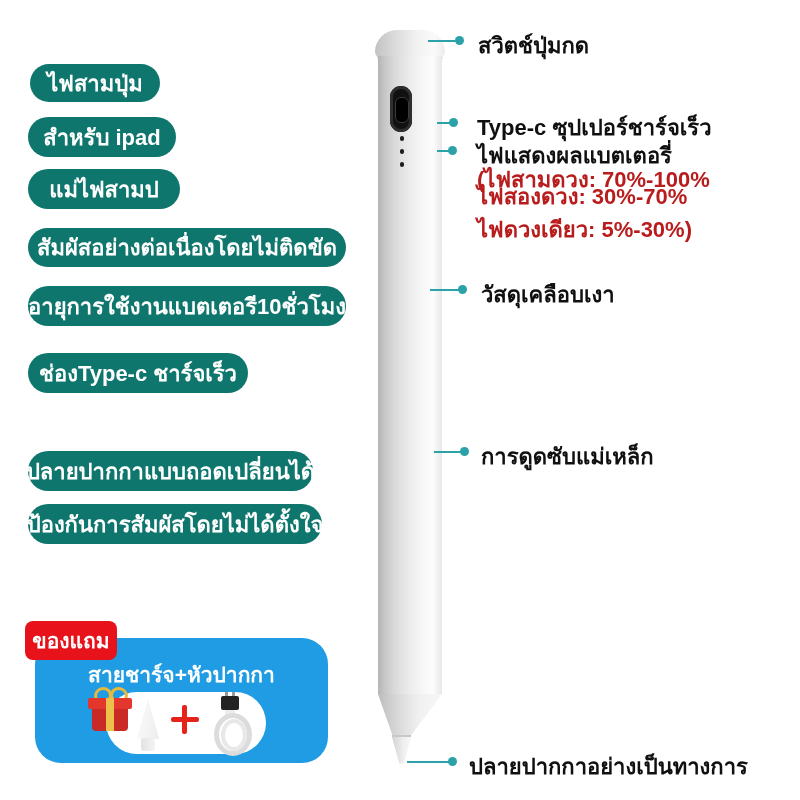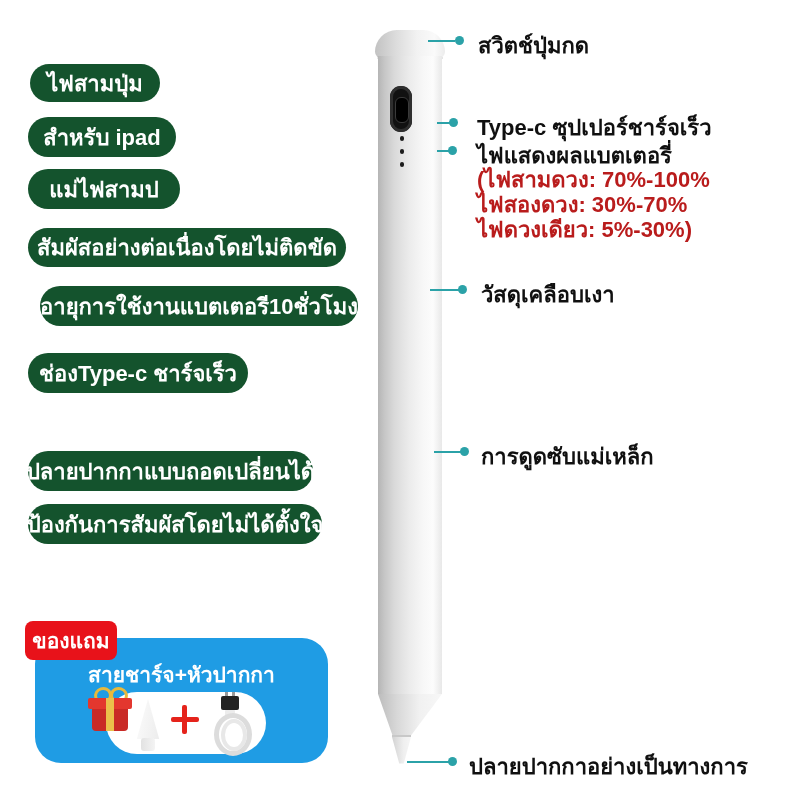--- a/index.html
+++ b/index.html
@@ -1,19 +1,19 @@
 <!DOCTYPE html>
 <html><head>
 <meta charset="utf-8">
 <style>
   html,body{margin:0;padding:0;background:#fff;}
   #canvas{position:relative;width:800px;height:800px;background:#ffffff;overflow:hidden;
           font-family:"Liberation Sans",sans-serif;}
   
-  .pill{position:absolute;background:#14532d;border-radius:20px;color:#fff;
+  .pill{position:absolute;background:#0f766e;border-radius:20px;color:#fff;
         display:flex;align-items:center;justify-content:center;
         font-size:22px;font-weight:700;white-space:nowrap;letter-spacing:0;}
   
   .cline{position:absolute;height:2px;background:#2BA2A8;}
   .cdot{position:absolute;width:9px;height:9px;border-radius:50%;background:#2BA2A8;}
   .clabel{position:absolute;color:#101010;font-size:22px;font-weight:700;white-space:nowrap;}
   .csub{position:absolute;color:#b91c1c;font-size:22px;font-weight:600;white-space:nowrap;line-height:25px;}
   
   .pen-part{position:absolute;}
   .pen-cap{left:375px;top:30px;width:70px;height:28px;border-radius:35px 35px 10px 10px;
@@ -67,21 +67,21 @@
 </style>
 </head>
 <body>
 
 <div id="canvas">
 
   <div class="pill" style="left:30px;top:64px;width:130px;height:38px;">ไฟสามปุ่ม</div>
   <div class="pill" style="left:28px;top:117px;width:148px;height:40px;">สำหรับ ipad</div>
   <div class="pill" style="left:28px;top:169px;width:152px;height:40px;">แม่ไฟสามป</div>
   <div class="pill" style="left:28px;top:228px;width:318px;height:39px;">สัมผัสอย่างต่อเนื่องโดยไม่ติดขัด</div>
-  <div class="pill" style="left:28px;top:286px;width:318px;height:40px;margin-left:12px;">อายุการใช้งานแบตเตอรี10ชั่วโมง</div>
+  <div class="pill" style="left:28px;top:286px;width:318px;height:40px;">อายุการใช้งานแบตเตอรี10ชั่วโมง</div>
   <div class="pill" style="left:28px;top:353px;width:220px;height:40px;">ช่องType-c ชาร์จเร็ว</div>
   <div class="pill" style="left:28px;top:451px;width:285px;height:40px;">ปลายปากกาแบบถอดเปลี่ยนได้</div>
   <div class="pill" style="left:28px;top:504px;width:294px;height:40px;">ป้องกันการสัมผัสโดยไม่ได้ตั้งใจ</div>
 
   <div>
     <div class="pen-part pen-cap"></div>
     <div class="pen-part pen-capseam"></div>
     <div class="pen-part pen-body"></div>
     <div class="pen-part pen-port"></div>
     <div class="pen-part pen-port-slot"></div>
@@ -103,21 +103,21 @@
     <div class="cline" style="left:437px;top:122px;width:13px;"></div>
     <div class="cdot" style="left:449px;top:118px;"></div>
     <div class="clabel" style="left:477px;top:110px;">Type-c ซุปเปอร์ชาร์จเร็ว</div>
   </div>
 
   <div>
     <div class="cline" style="left:437px;top:150px;width:12px;"></div>
     <div class="cdot" style="left:448px;top:146px;"></div>
     <div class="clabel" style="left:477px;top:138px;">ไฟแสดงผลแบตเตอรี่</div>
     <div class="csub" style="left:477px;top:167px;">(ไฟสามดวง: 70%-100%</div>
-    <div class="csub" style="left:477px;top:192px;">ไฟสองดวง: 30%-70%</div>
+    <div class="csub" style="left:477px;top:184px;">ไฟสองดวง: 30%-70%</div>
     <div class="csub" style="left:477px;top:217px;">ไฟดวงเดียว: 5%-30%)</div>
   </div>
 
   <div>
     <div class="cline" style="left:430px;top:289px;width:29px;"></div>
     <div class="cdot" style="left:458px;top:285px;"></div>
     <div class="clabel" style="left:481px;top:277px;">วัสดุเคลือบเงา</div>
   </div>
 
   <div>

